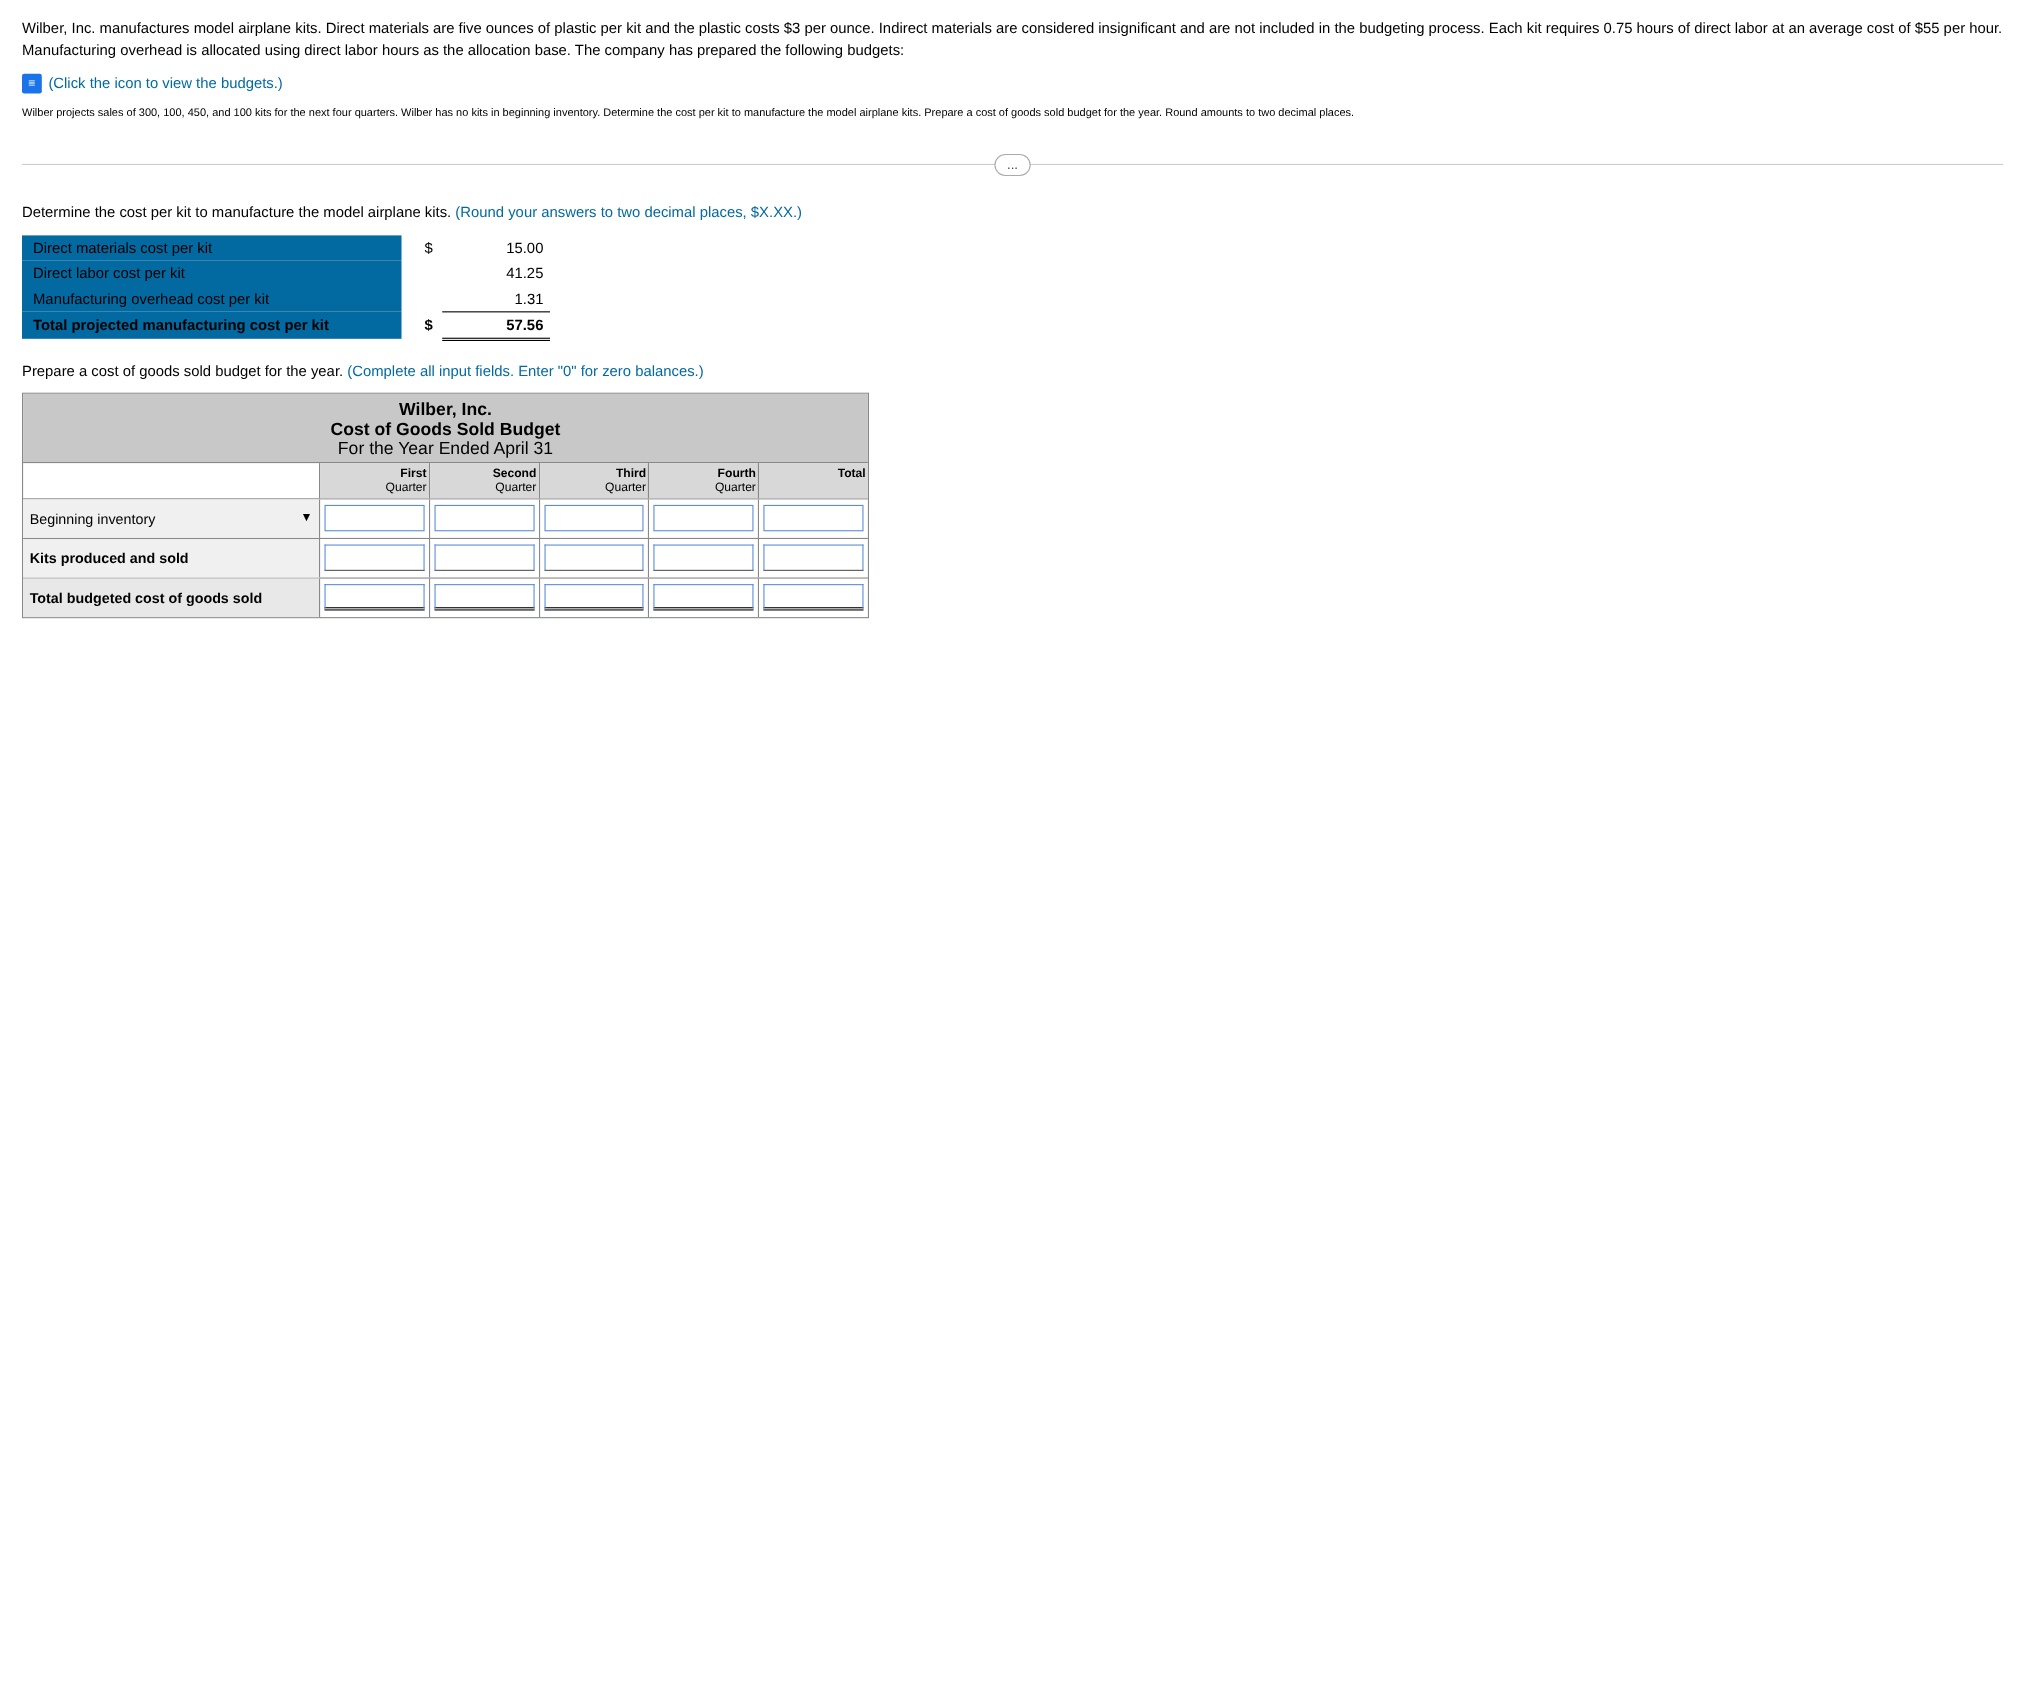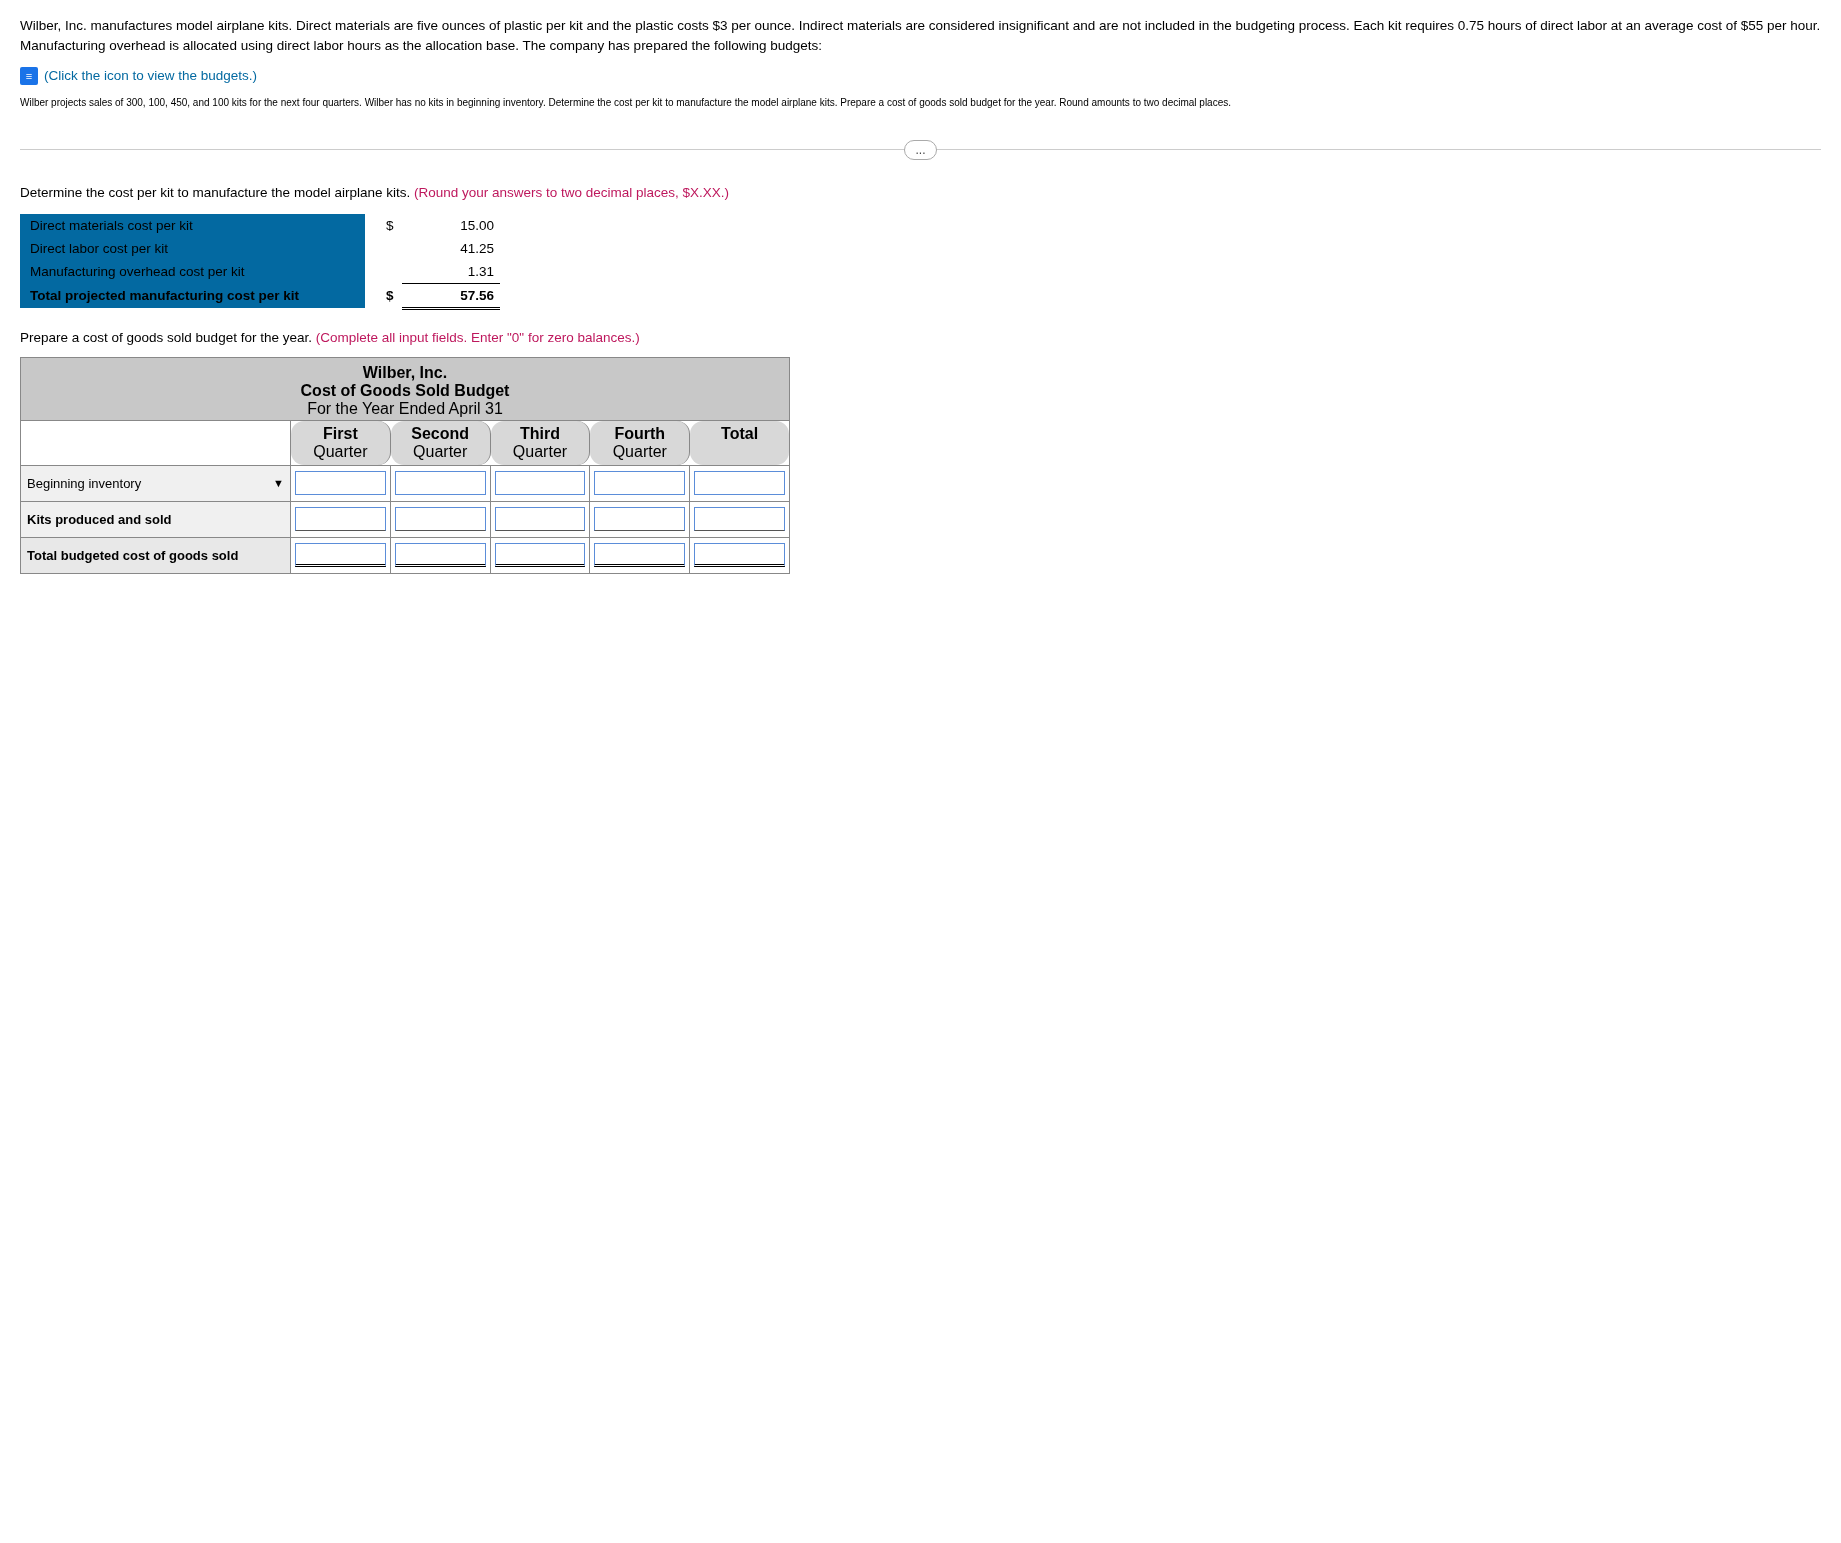--- a/index.html
+++ b/index.html
@@ -70,21 +70,21 @@
       padding: 2px 10px;
       font-size: 12px;
       cursor: pointer;
       color: #444;
     }
     .section-instruction {
       font-size: 13.5px;
       margin-bottom: 14px;
     }
     .green-text {
-      color: #be185d;
+      color: #0369a1;
     }
     .cost-table {
       width: 480px;
       border-collapse: collapse;
       margin-bottom: 20px;
       font-size: 13.5px;
     }
     .cost-table td {
       padding: 4px 8px;
       vertical-align: middle;
@@ -144,27 +144,26 @@
       width: 270px;
       flex-shrink: 0;
       border-right: 1px solid #888;
     }
     .col-headers {
       display: flex;
       flex: 1;
     }
     .col-header {
       flex: 1;
-      text-align: center;
-      font-size: 16px;
+      text-align: right;
+      font-size: 11px;
       font-weight: bold;
       padding: 4px 2px;
       border-right: 1px solid #888;
       background: #d8d8d8;
-      border-radius: 13px;
     }
     .col-header:last-child {
       border-right: none;
     }
     .col-header .quarter-name {
       display: block;
     }
     .col-header .quarter-label {
       display: block;
       font-weight: normal;

